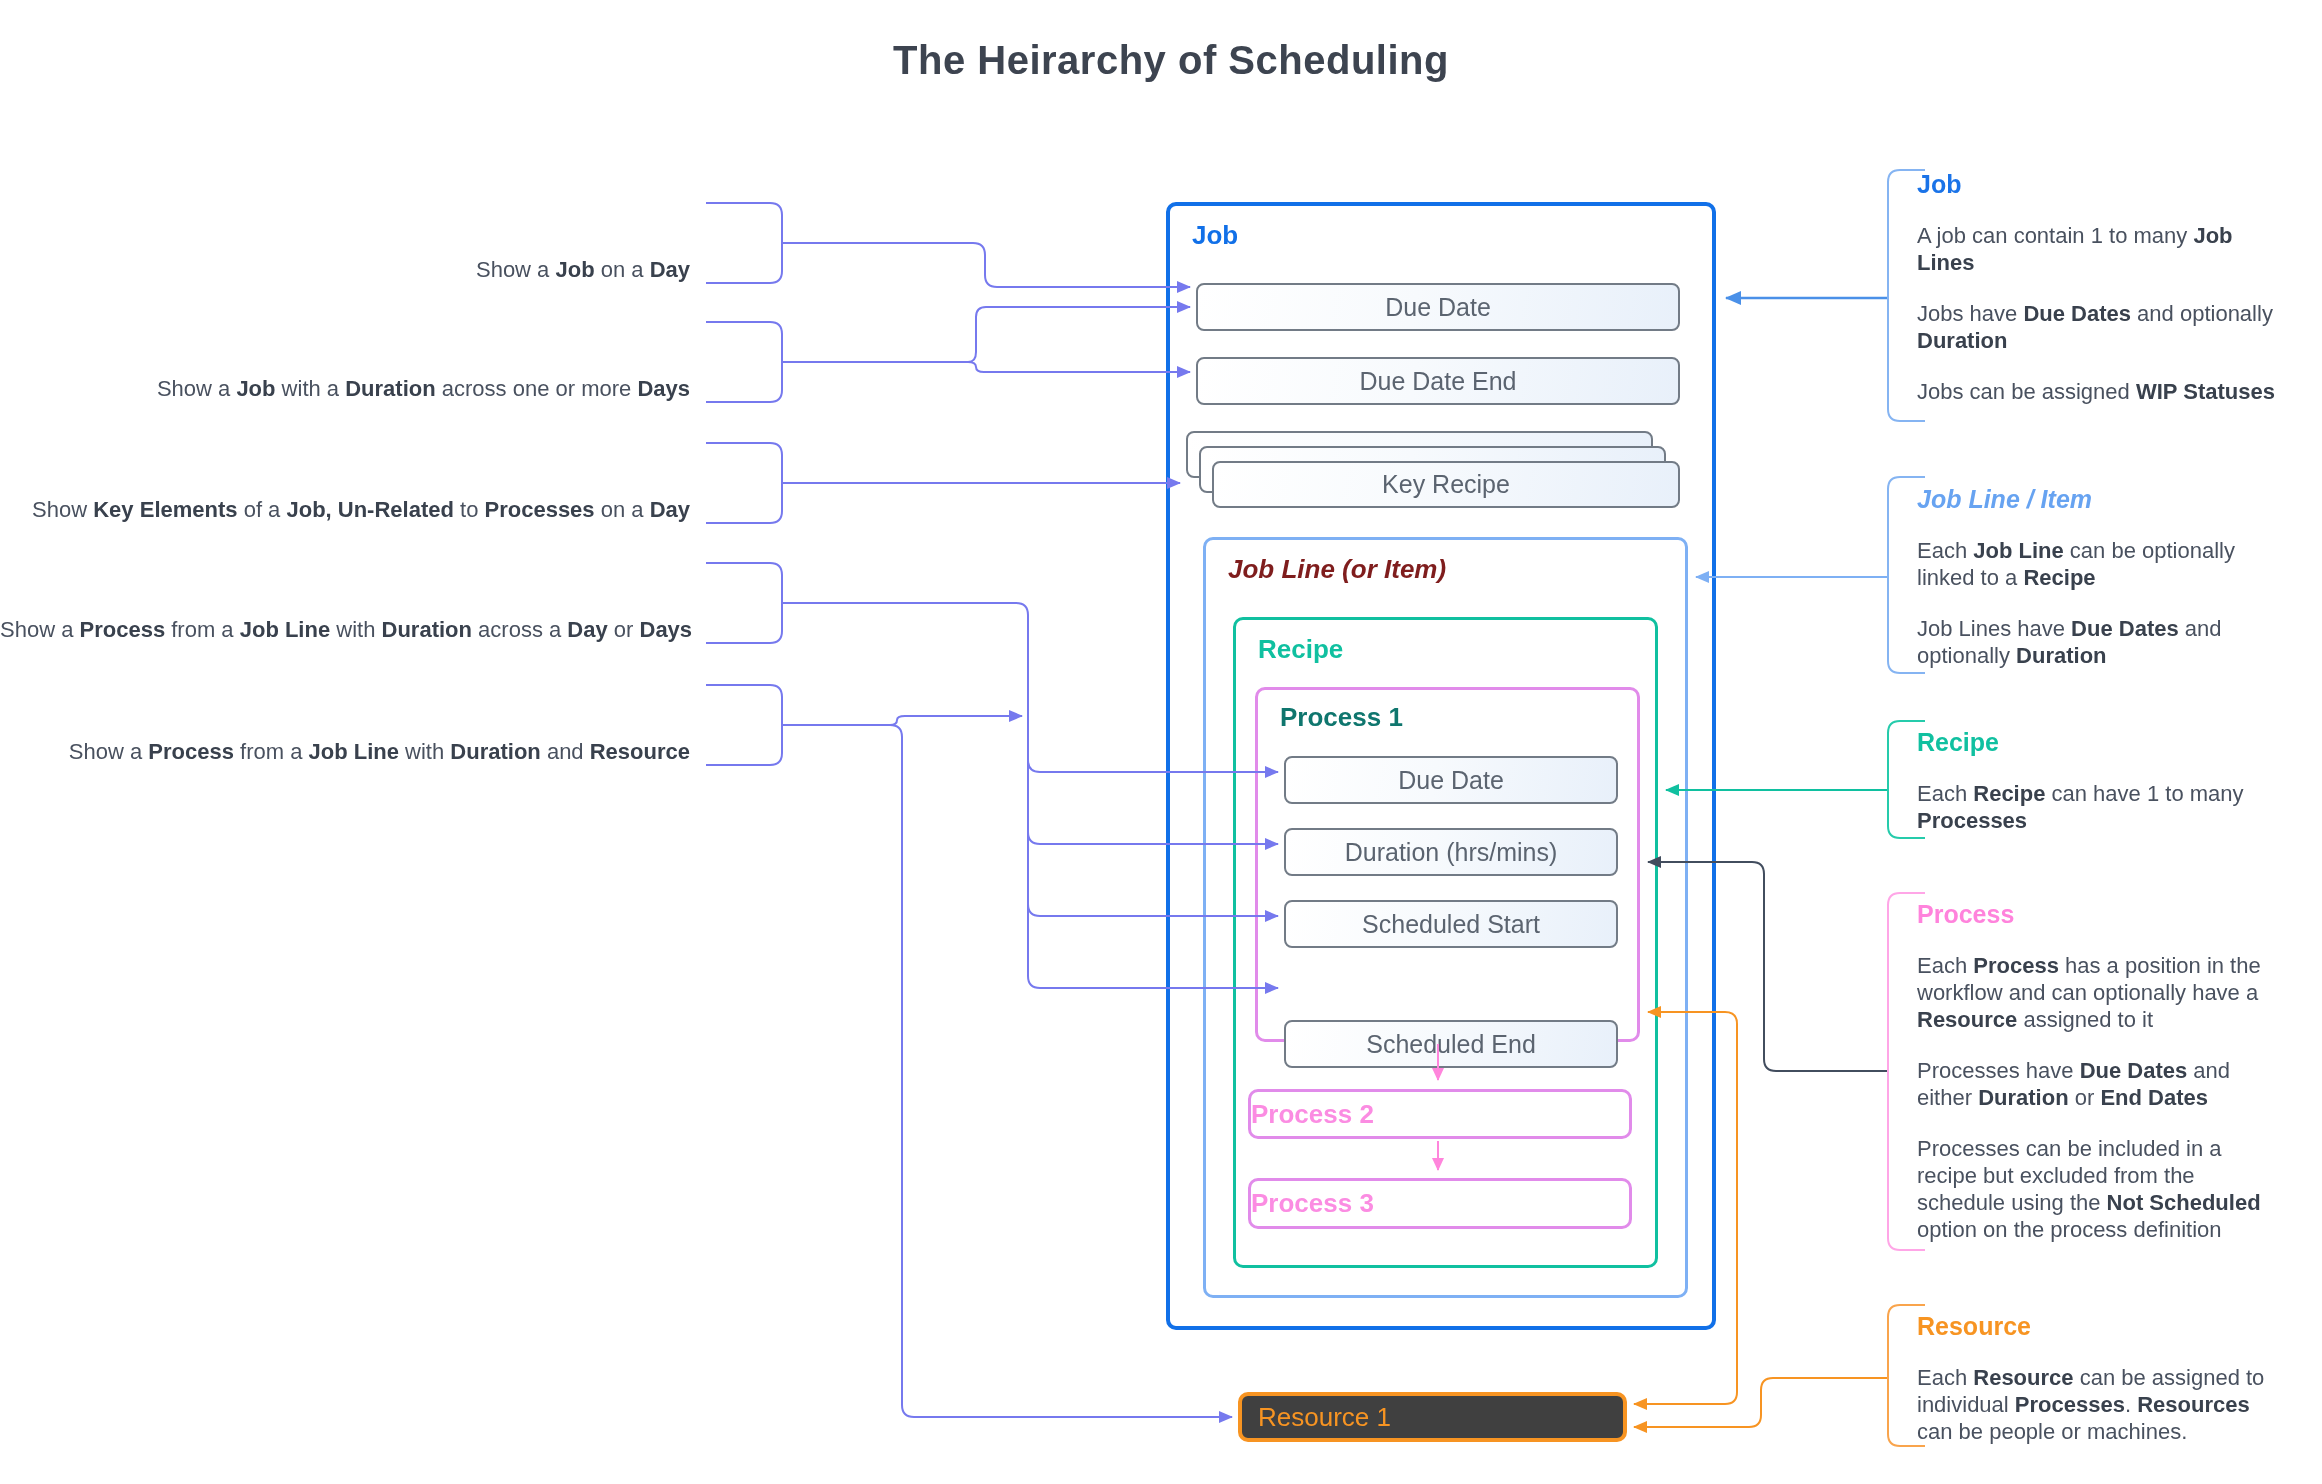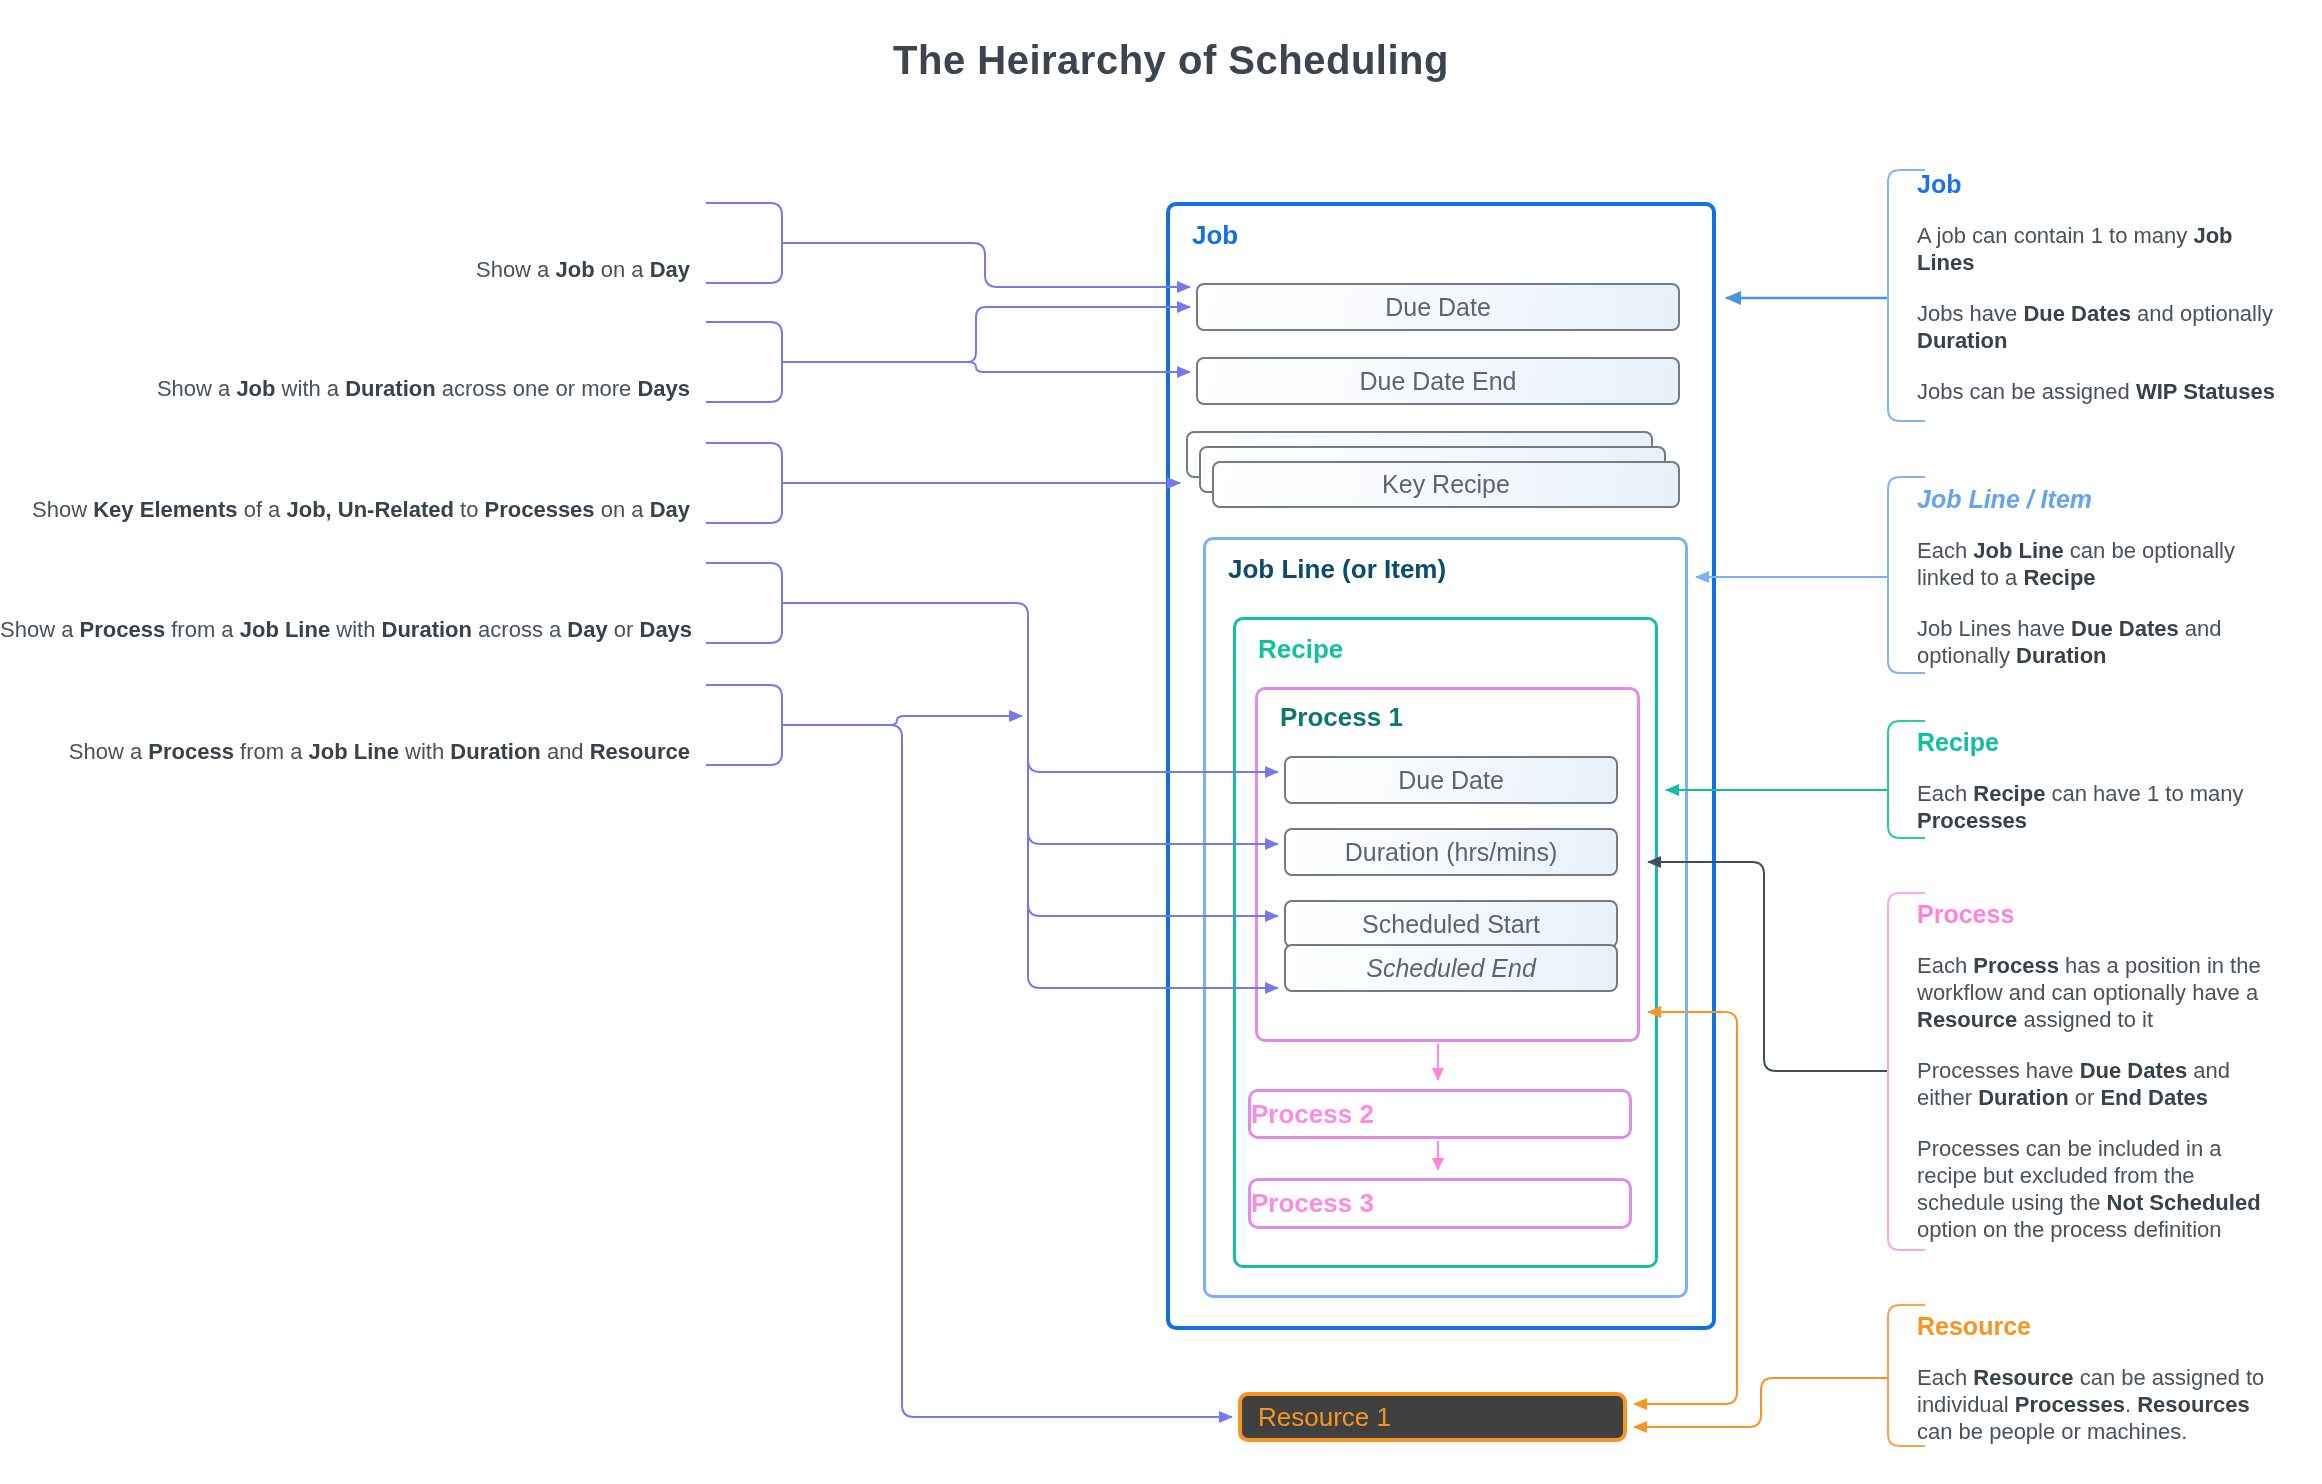--- a/index.html
+++ b/index.html
@@ -14,21 +14,21 @@
   
   .left-note{left:0;width:690px;text-align:right;font-size:22px;color:#49515f;white-space:nowrap;transform:translateY(-50%);margin-top:27px;}
   .left-note b{color:#39414d;}
 
   
   .box{border-radius:10px;background:#fff;}
   .box-label{font-weight:bold;font-size:26px;}
   #job-box{left:1166px;top:202px;width:550px;height:1128px;border:4px solid #1170e8;}
   #job-box .box-label{color:#1170e8;padding:14px 0 0 22px;}
   #jobline-box{left:1203px;top:537px;width:485px;height:761px;border:3px solid #7eb0f4;}
-  #jobline-box .box-label{color:#0c4a6e;padding:14px 12px 0 22px;}
+  #jobline-box .box-label{color:#7f1d1d;padding:14px 12px 0 22px;font-style:italic;}
   #recipe-box{left:1233px;top:617px;width:425px;height:651px;border:3px solid #10c0a0;}
   #recipe-box .box-label{color:#10c0a0;padding:14px 0 0 22px;}
   #process1-box{left:1255px;top:687px;width:385px;height:355px;border:3px solid #e18bea;}
   #process1-box .box-label{color:#0f766e;padding:12px 0 0 22px;}
   .process-row{left:1248px;width:384px;border:3px solid #e18bea;border-radius:10px;display:flex;align-items:center;background:#fff;}
   .process-row .box-label{color:#fb8ce2;padding-left:0;}
   #process2-box{top:1089px;height:50px;}
   #process3-box{top:1178px;height:51px;}
   #resource1-box{left:1238px;top:1392px;width:389px;height:50px;border:4px solid #f79422;border-radius:10px;display:flex;align-items:center;background:#404040;}
   #resource1-box .res-label{color:#f79422;font-size:26px;padding-left:16px;}
@@ -37,21 +37,21 @@
   .field{border:2px solid #727b86;border-radius:8px;background:linear-gradient(100deg,#ffffff 0%,#f7fafd 45%,#e8f0fa 100%);
          display:flex;align-items:center;justify-content:center;font-size:25px;color:#5b6470;margin-top:8px;}
   .jf{left:1196px;width:484px;height:48px;}
   #f-duedate{top:275px;}
   #f-duedateend{top:349px;}
   .kd{width:467px;height:47px;}
   #kd-back{left:1186px;top:423px;}
   #kd-mid{left:1199px;top:438px;}
   #kd-front{left:1212px;top:453px;width:468px;}
   .pf{left:1284px;width:334px;height:48px;}
-  #pf-0{top:748px;} #pf-1{top:820px;} #pf-2{top:892px;} #pf-3{top:936px;font-style:italic;}
+  #pf-0{top:748px;} #pf-1{top:820px;} #pf-2{top:892px;} #pf-3{top:1012px;}
 
   
   .right-note{left:1917px;width:365px;font-size:22px;line-height:27px;color:#49515f;}
   .right-note b{color:#39414d;}
   .right-note h3{margin:0;font-size:25px;line-height:28px;}
   .right-note p{margin:24px 0 0;}
   #note-job{top:170px;} #note-jobline{top:485px;} #note-recipe{top:728px;}
   #note-process{top:900px;} #note-resource{top:1312px;}
   .c-blue{color:#1a73e8;} .c-lblue{color:#67a3f1;font-style:italic;} .c-teal{color:#10c0a0;}
   .c-pink{color:#ff83dc;} .c-orange{color:#f79422;}

